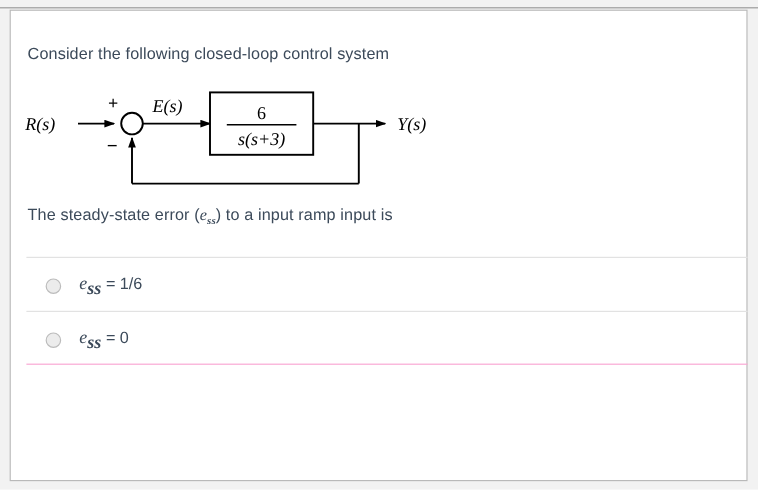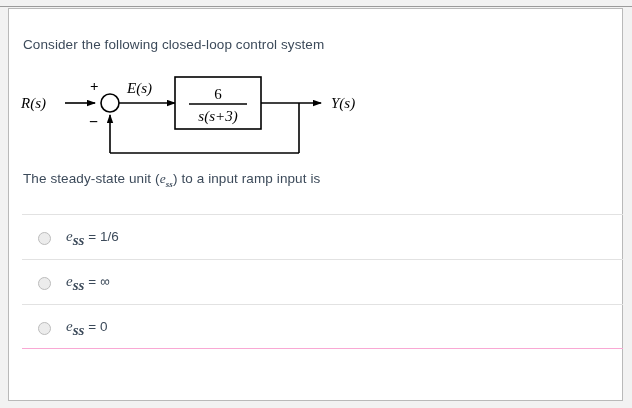--- a/index.html
+++ b/index.html
@@ -158,40 +158,33 @@
 
         <line x1="290" y1="34" x2="290" y2="84" stroke="#000" stroke-width="1.6"></line>
 
         <line x1="290" y1="84" x2="101" y2="84" stroke="#000" stroke-width="1.6"></line>
 
         <line x1="101" y1="84" x2="101" y2="46" stroke="#000" stroke-width="1.6" marker-end="url(#arrow)"></line>
       </svg>
     </div>
 
     <div class="prompt" id="prompt-2">
-      <span>The steady-state unit (</span><span class="ital-serif">e</span><span class="sub ital-serif">ss</span><span>) to a input ramp input is</span>
+      <span>The steady-state error (</span><span class="ital-serif">e</span><span class="sub ital-serif">ss</span><span>) to a input ramp input is</span>
     </div>
 
     <div id="options">
 
       <div class="option-row">
         <span class="radio"></span>
         <span class="option-label">
           <span class="ess">e</span><span class="ess sub">ss</span>
           <span class="val">= 1/6</span>
         </span>
       </div>
 
-      <div class="option-row">
-        <span class="radio"></span>
-        <span class="option-label">
-          <span class="ess">e</span><span class="ess sub">ss</span>
-          <span class="val">= ∞</span>
-        </span>
-      </div>
 
 
       <div class="option-row">
         <span class="radio"></span>
         <span class="option-label">
           <span class="ess">e</span><span class="ess sub">ss</span>
           <span class="val">= 0</span>
         </span>
       </div>
 

